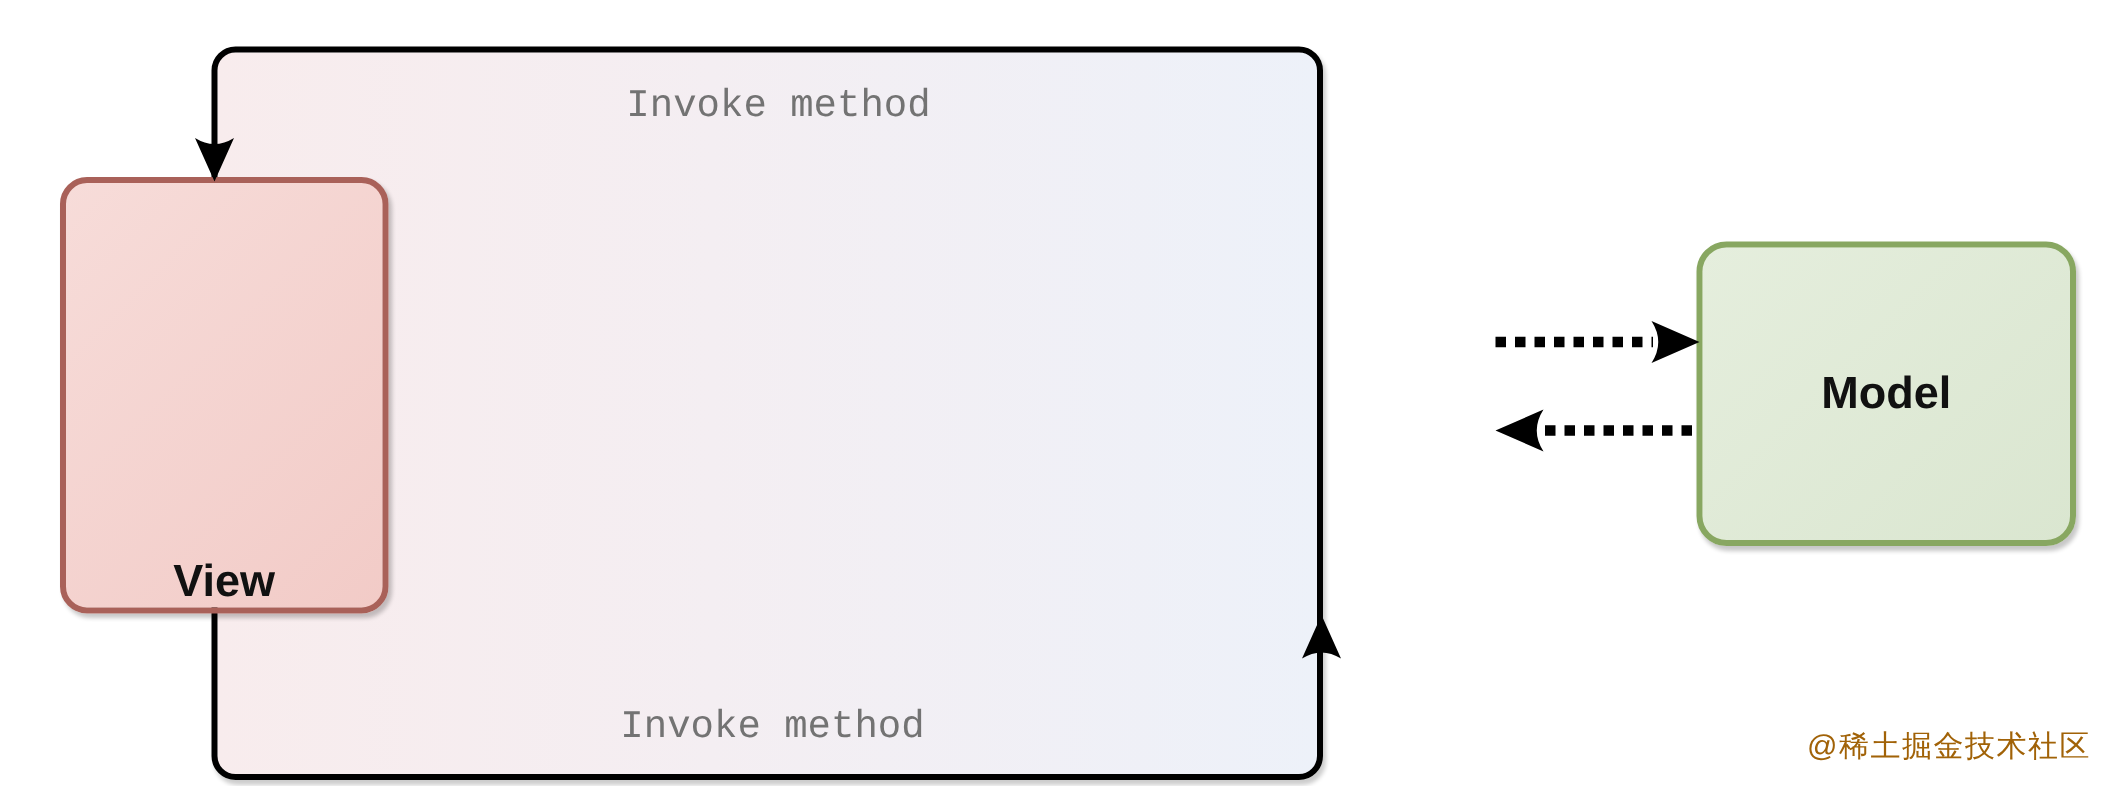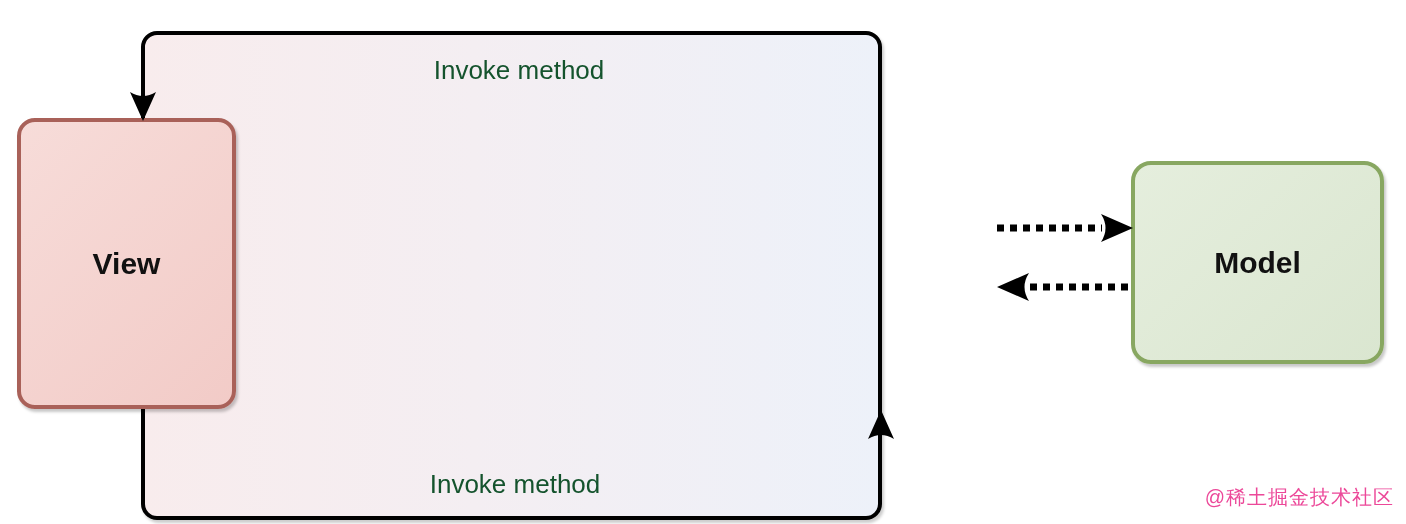--- a/index.html
+++ b/index.html
@@ -27,64 +27,66 @@
     position: absolute;
     display: flex;
     align-items: center;
     justify-content: center;
     font-weight: bold;
     font-size: 30px;
     color: #111111;
     box-shadow: 2px 3px 3px rgba(0,0,0,0.22);
   }
   .node-view {
-    left: 17px; top: 118px;
+    left: 40px; top: 118px;
     width: 211px; height: 283px;
     background: linear-gradient(135deg, #f7dcd9 0%, #f2cbc7 100%);
     border: 4px solid #a96159;
     border-radius: 18px;
+    align-items: flex-end;
   }
   .node-presenter {
     left: 769px; top: 112px;
     width: 217px; height: 294px;
     background: linear-gradient(135deg, #e6edf9 0%, #d9e4f5 100%);
     border: 4px solid #7d93bd;
     border-radius: 20px;
   }
   .node-model {
     left: 1131px; top: 161px;
     width: 245px; height: 195px;
     background: linear-gradient(135deg, #e5eedd 0%, #dae6d0 100%);
     border: 4px solid #88a761;
     border-radius: 20px;
     align-items: center;
   }
 
   .edge-label {
     position: absolute;
     font-size: 26px;
-    color: #14532d;
+    color: #737373;
     white-space: nowrap;
     transform: translateX(-50%);
+    font-family: Liberation Mono, monospace;
   }
   .edge-label-top    { left: 519px; top: 55px; }
   .edge-label-bottom { left: 515px; top: 469px; }
 
   .arrow-layer {
     position: absolute;
     left: 0; top: 0;
     width: 1406px; height: 524px;
     pointer-events: none;
   }
 
   .watermark {
     position: absolute;
     right: 12px; top: 484px;
     font-size: 20px;
-    color: #ec4899;
+    color: #a16207;
     letter-spacing: 1px;
   }
 </style>
 </head>
 <body>
 
 <div class="canvas">
 
   <div class="loop-rect"></div>
 

